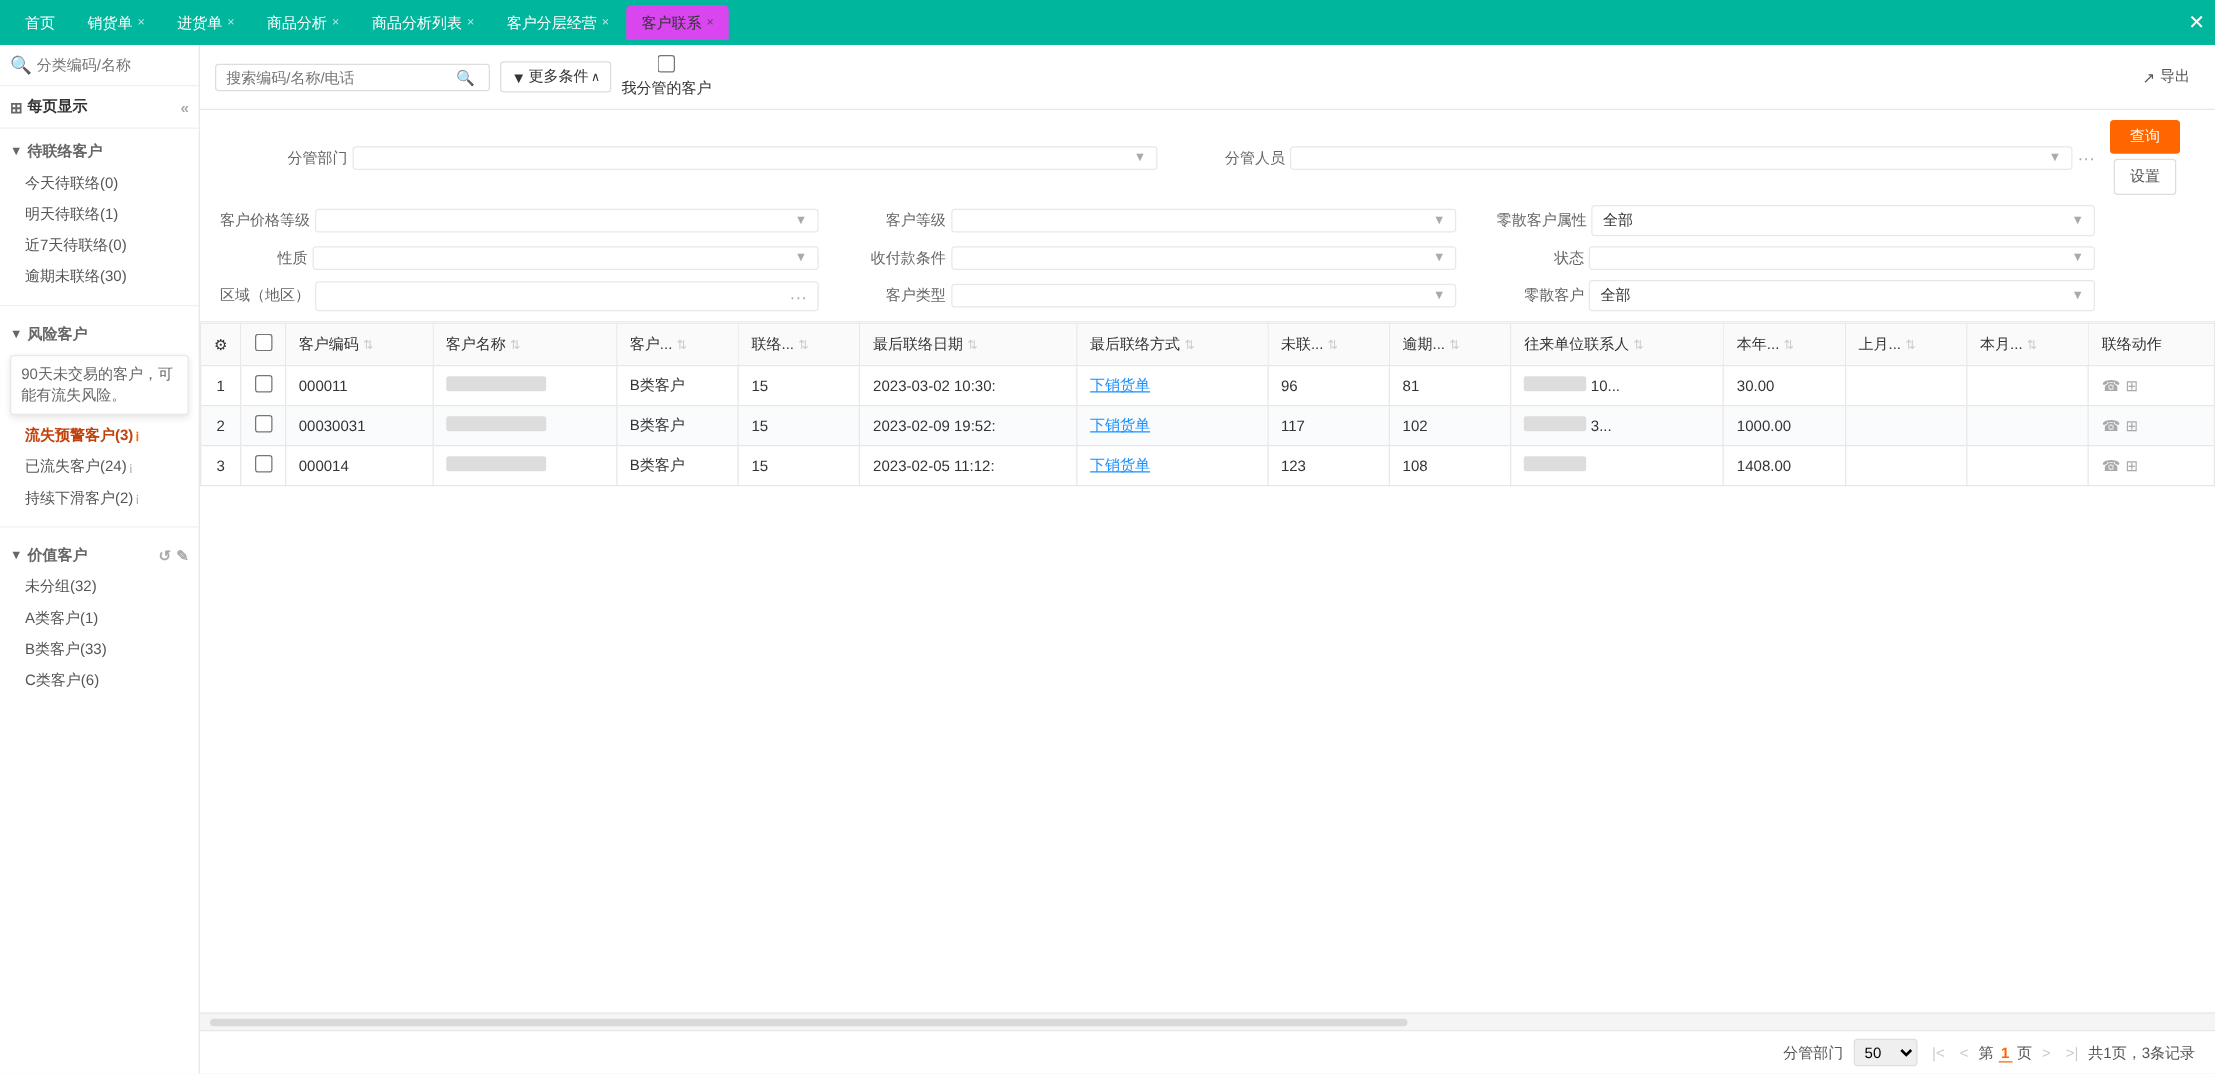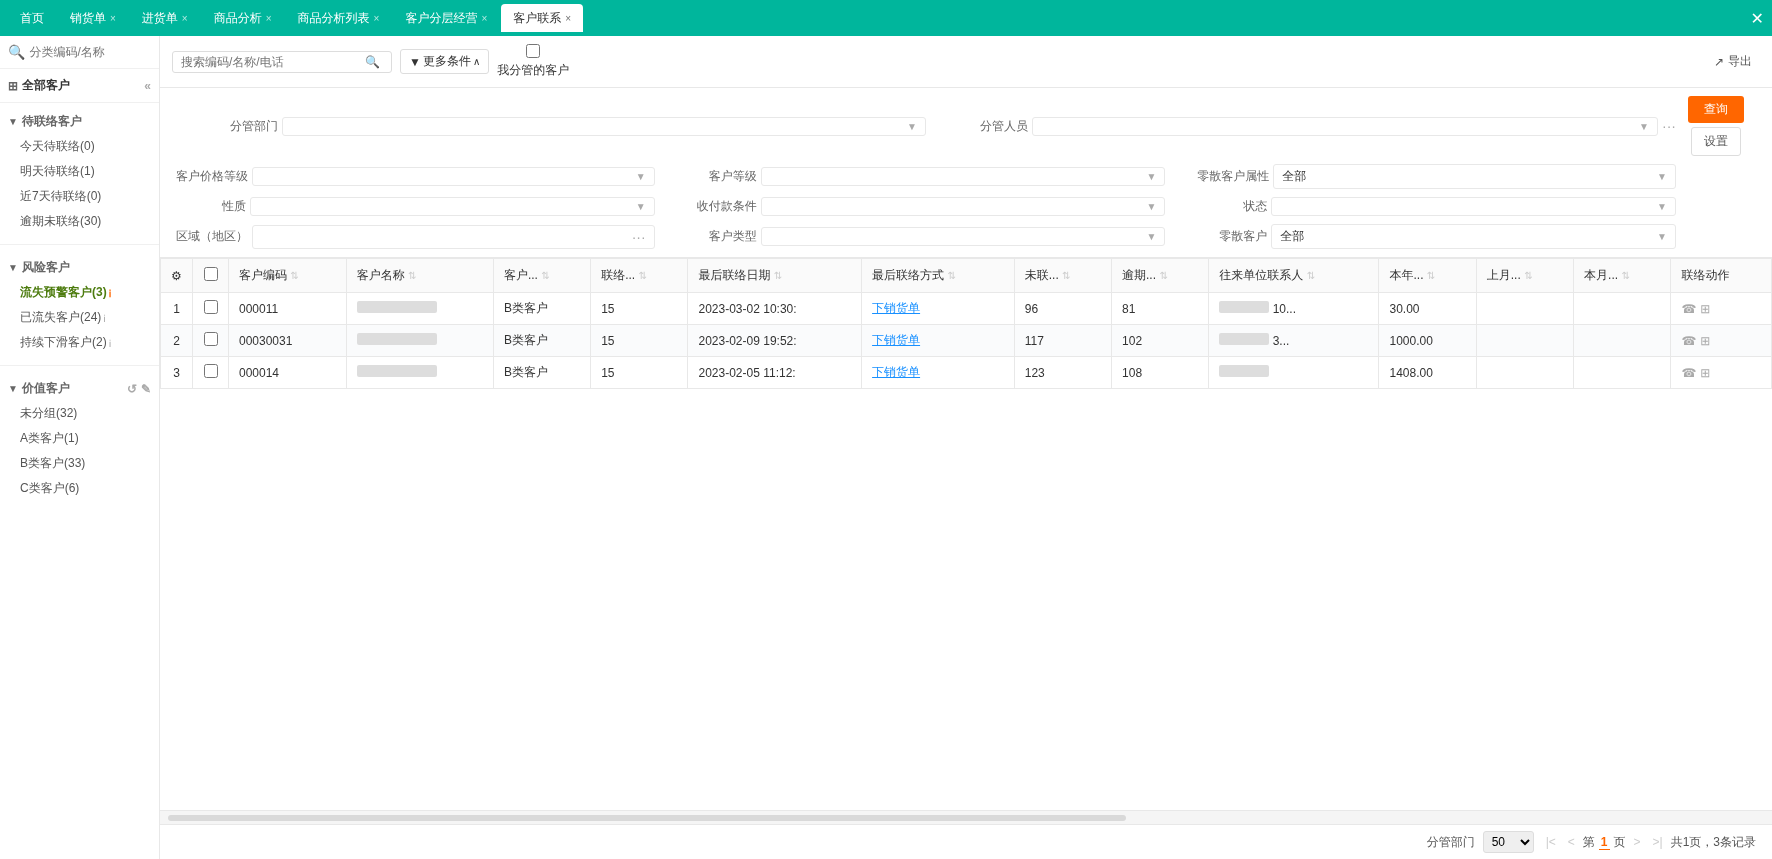--- a/index.html
+++ b/index.html
@@ -7,21 +7,21 @@
 
     
     .top-bar {
       display: flex; align-items: center; background: #00b69c; height: 36px;
       padding: 0 8px; gap: 2px;
     }
     .tab-item {
       display: flex; align-items: center; padding: 0 12px; height: 28px; border-radius: 4px 4px 0 0;
       color: #fff; cursor: pointer; white-space: nowrap; font-size: 13px; gap: 4px;
     }
-    .tab-item.active { background: #ffffff; color: #333; border-radius: 4px 4px 0 0; }
+    .tab-item.active { background: #d946ef; color: #333; border-radius: 4px 4px 0 0; }
     .tab-item .close-icon { font-size: 10px; cursor: pointer; opacity: 0.7; }
     .tab-home { background: transparent; color: #fff; }
     .close-all { margin-left: auto; color: #fff; font-size: 16px; cursor: pointer; }
 
     
     .main-layout { display: flex; height: calc(859px - 36px); }
 
     
     .sidebar {
       width: 160px; background: #fff; border-right: 1px solid #e8e8e8;
@@ -203,21 +203,21 @@
 <div class="main-layout">
 
   <div class="sidebar">
     <div class="sidebar-search">
       <span class="search-icon">🔍</span>
       <input type="text" placeholder="分类编码/名称" style="">
     </div>
     <div class="sidebar-all">
       <div class="left">
         <span class="grid-icon">⊞</span>
-        <span>全部客户</span>
+        <span>每页显示</span>
       </div>
       <span class="sidebar-collapse">«</span>
     </div>
 
     <div class="sidebar-section">
       <div class="sidebar-section-title">
         <span class="arrow">▼</span>
         <span>待联络客户</span>
       </div>
       <div class="sidebar-item">
@@ -234,22 +234,25 @@
       </div>
     </div>
 
     <hr class="sidebar-divider">
 
     <div class="sidebar-section">
       <div class="sidebar-section-title">
         <span class="arrow">▼</span>
         <span>风险客户</span>
       </div>
+      <div class="tooltip-box">
+        <span>90天未交易的客户，可能有流失风险。</span>
+      </div>
       <div class="sidebar-item active">
-        <span style="color:#4d7c0f;">流失预警客户(3)</span>
+        <span style="color:#c2410c;">流失预警客户(3)</span>
         <span style="color:#ff6600; font-size:10px;">ℹ</span>
       </div>
       <div class="sidebar-item">
         <span>已流失客户(24)</span>
         <span style="font-size:10px;color:#aaa;">ℹ</span>
       </div>
       <div class="sidebar-item">
         <span>持续下滑客户(2)</span>
         <span style="font-size:10px;color:#aaa;">ℹ</span>
       </div>

